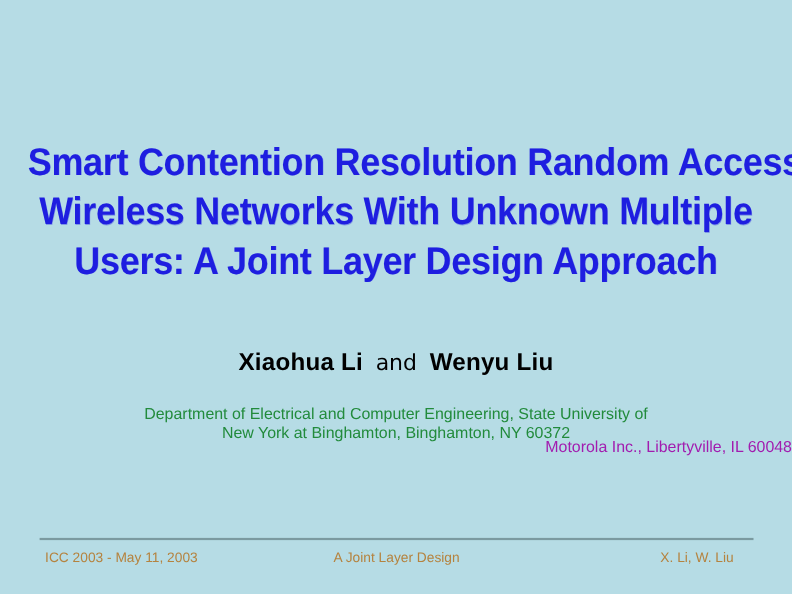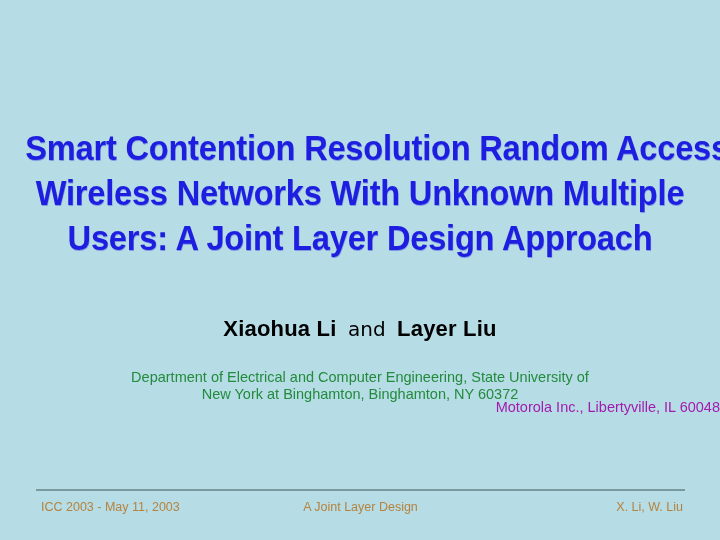--- a/index.html
+++ b/index.html
@@ -114,37 +114,37 @@
   .footer-item {
     position: absolute;
     top: 0;
     color: #b5833f;
     font-family: "Liberation Sans", sans-serif;
     font-size: 12.5px;
     white-space: nowrap;
   }
   .footer-left   { left: 5px; text-align: center; }
   .footer-center { left: 0; width: 649px; text-align: center; }
-  .footer-right  { right: 2px; text-align: right; }
+  .footer-right  { right: 18px; text-align: right; }
 </style>
 </head>
 <body>
 
 <div class="slide">
 
   <div class="title-block">
     <div class="title-line">Smart Contention Resolution Random Access</div>
     <div class="title-line">Wireless Networks With Unknown Multiple</div>
     <div class="title-line">Users: A Joint Layer Design Approach</div>
   </div>
 
   <div class="authors">
     <span class="author-name">Xiaohua Li</span>
     <span class="author-conj">and</span>
-    <span class="author-name">Layer Liu</span>
+    <span class="author-name">Wenyu Liu</span>
   </div>
 
   <div class="affiliation">
     <div class="affil-line">Department of Electrical and Computer Engineering, State University of</div>
     <div class="affil-line">New York at Binghamton, Binghamton, NY 60372</div>
   </div>
 
   <div class="motorola">Motorola Inc., Libertyville, IL 60048</div>
 
   <div class="footer-rule"></div>

